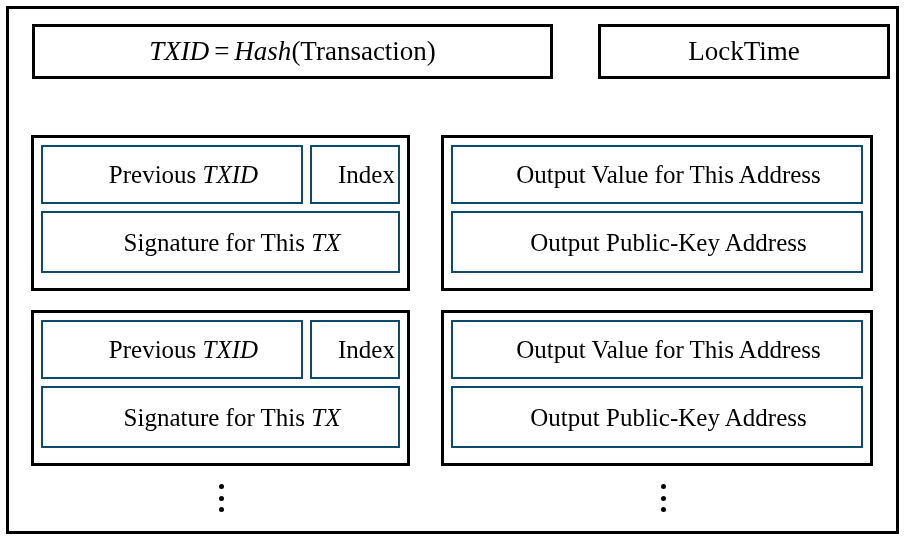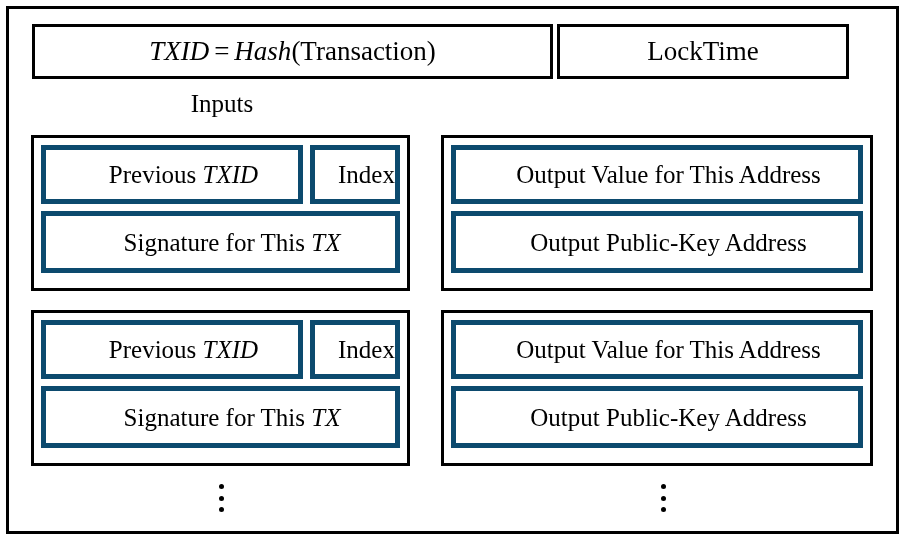--- a/index.html
+++ b/index.html
@@ -66,21 +66,21 @@
     position: absolute;
     box-sizing: border-box;
     border: 3px solid #000000;
     background: #ffffff;
   }
 
   
   .field {
     position: absolute;
     box-sizing: border-box;
-    border: 5px solid #0c4a6e;
+    border: 2px solid #0c4a6e;
     background: #ffffff;
     display: flex;
     align-items: center;
     justify-content: center;
     text-align: center;
     white-space: nowrap;
     font-size: 25px;
     line-height: 1;
     padding-left: 23px;
   }
@@ -111,25 +111,24 @@
 <div id="canvas">
 
   <div id="outer-frame"></div>
 
   <div class="box header-box" style="left:32px; top:24px; width:521px; height:55px;">
     <span>
       <span class="ital">TXID</span><span style="margin:0 5px;">=</span><span class="ital">Hash</span><span>(Transaction)</span>
     </span>
   </div>
 
-  <div class="box header-box" style="left:557px; top:24px; width:292px; height:55px;">
+  <div class="box header-box" style="left:598px; top:24px; width:292px; height:55px;">
     <span>LockTime</span>
   </div>
 
-  <div class="caption" style="left:132px; top:91px; width:180px;">Inputs</div>
 
 
   <div class="group" style="left:31px; top:135px; width:379px; height:156px;">
 
     <div class="field" style="left:7px; top:7px; width:262px; height:59px;">
       <span><span>Previous </span><span class="ital">TXID</span></span>
     </div>
 
     <div class="field" style="left:276px; top:7px; width:90px; height:59px;">
       <span>Index</span>

